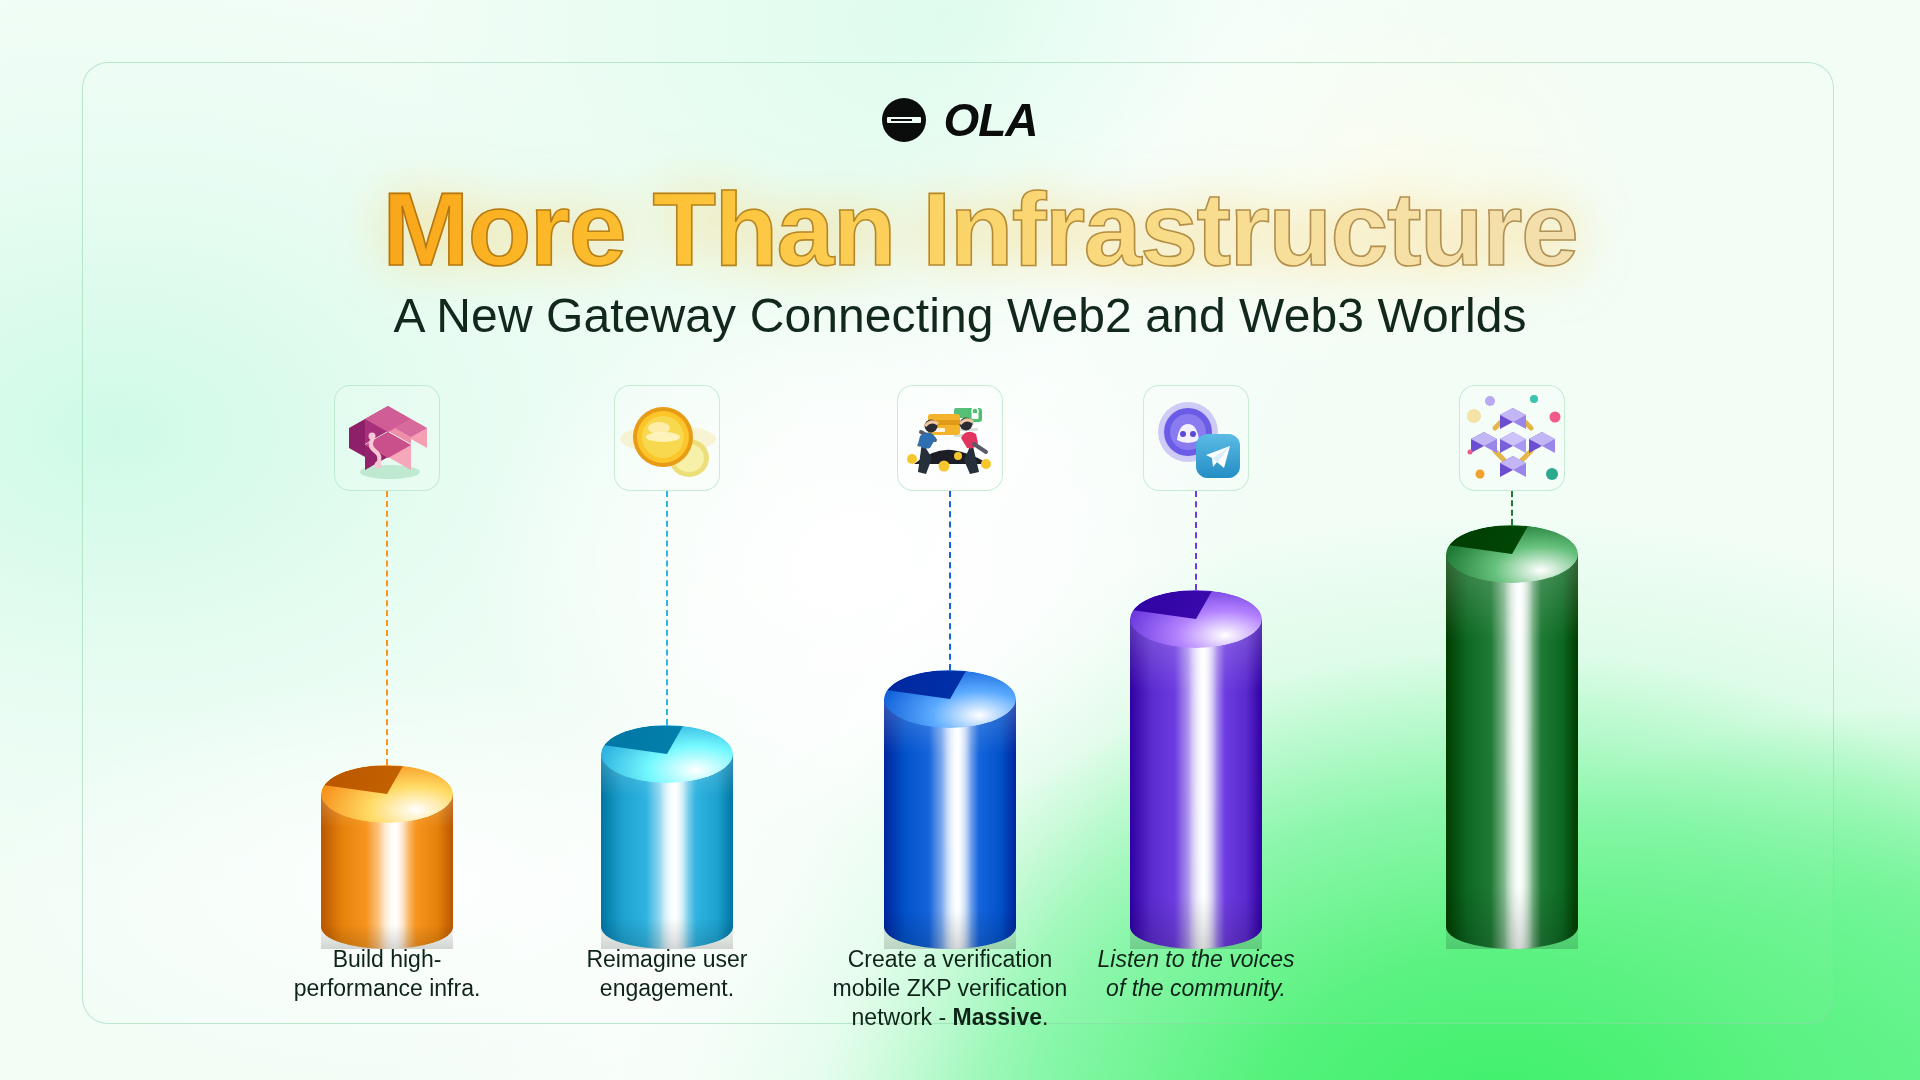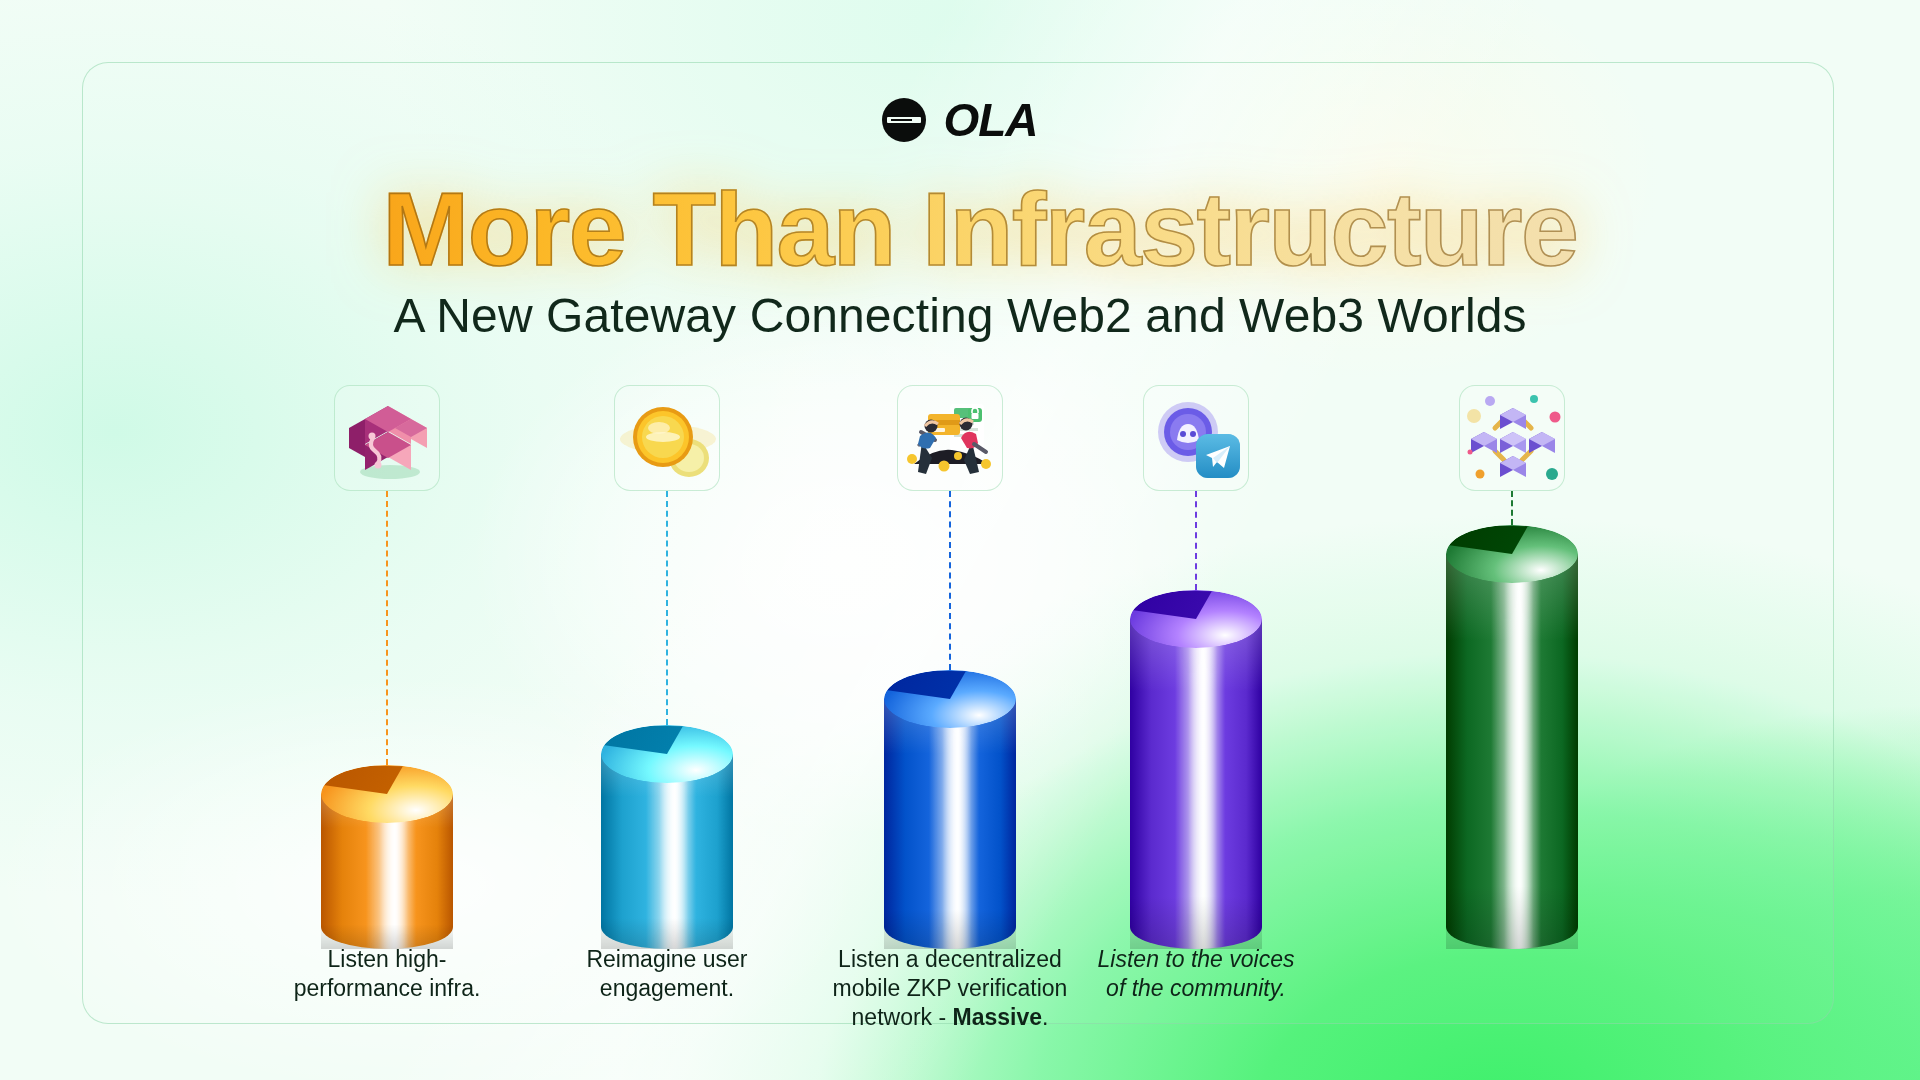--- a/index.html
+++ b/index.html
@@ -185,21 +185,21 @@
         <div class="bar-body">
           <div class="shade" style="background: linear-gradient(90deg, rgb(185, 86, 0) 0%, rgb(229, 130, 11) 16%, rgb(247, 148, 29) 34%, rgba(255, 255, 255, 0.92) 56%, rgb(247, 148, 29) 72%, rgb(229, 130, 11) 88%, rgb(185, 86, 0) 100%);"></div>
           <div class="shade" style="background: linear-gradient(90deg, rgba(255, 255, 255, 0) 44%, rgba(255, 255, 255, 0.85) 55%, rgba(255, 255, 255, 0) 66%); mix-blend-mode: screen;"></div>
         </div>
         <div class="bar-gloss" style="background: linear-gradient(rgba(255, 255, 255, 0.22) 0%, rgba(255, 255, 255, 0) 22%), linear-gradient(0deg, rgba(0, 0, 0, 0.16) 0%, rgba(0, 0, 0, 0) 16%);"></div>
         <div class="bar-top">
           <div class="disc" style="background: radial-gradient(120% 140% at 72% 78%, rgb(255, 255, 255) 0%, rgb(255, 218, 99) 30%, rgb(247, 148, 29) 62%, rgb(229, 130, 11) 100%);"></div>
           <div class="wedge" style="background: linear-gradient(120deg, rgb(185, 86, 0) 0%, rgb(205, 106, 0) 100%);"></div>
         </div>
       </div>
-      <div class="caption"><span>Listen high-</span><br><span>performance infra.</span></div>
+      <div class="caption"><span>Build high-</span><br><span>performance infra.</span></div>
     </div>
     <div class="col" style="left: 435px;">
       <div class="icon-tile">
         <svg viewBox="0 0 106 106">
         <ellipse cx="53" cy="53" rx="48" ry="14" fill="#f5e08a" opacity=".35"></ellipse>
         <ellipse cx="74" cy="72" rx="20" ry="19" fill="#ecdf7a"></ellipse>
         <ellipse cx="74" cy="72" rx="15" ry="14" fill="#f6f0a8"></ellipse>
         <circle cx="48" cy="51" r="30" fill="#e89b14"></circle>
         <circle cx="48" cy="51" r="26" fill="#fcc52a"></circle>
         <circle cx="48" cy="51" r="21" fill="#f8d84f"></circle>
@@ -262,21 +262,21 @@
         <div class="bar-body">
           <div class="shade" style="background: linear-gradient(90deg, rgb(0, 38, 158) 0%, rgb(2, 82, 202) 16%, rgb(20, 100, 220) 34%, rgba(255, 255, 255, 0.92) 56%, rgb(20, 100, 220) 72%, rgb(2, 82, 202) 88%, rgb(0, 38, 158) 100%);"></div>
           <div class="shade" style="background: linear-gradient(90deg, rgba(255, 255, 255, 0) 44%, rgba(255, 255, 255, 0.85) 55%, rgba(255, 255, 255, 0) 66%); mix-blend-mode: screen;"></div>
         </div>
         <div class="bar-gloss" style="background: linear-gradient(rgba(255, 255, 255, 0.22) 0%, rgba(255, 255, 255, 0) 22%), linear-gradient(0deg, rgba(0, 0, 0, 0.16) 0%, rgba(0, 0, 0, 0) 16%);"></div>
         <div class="bar-top">
           <div class="disc" style="background: radial-gradient(120% 140% at 72% 78%, rgb(255, 255, 255) 0%, rgb(90, 170, 255) 30%, rgb(20, 100, 220) 62%, rgb(2, 82, 202) 100%);"></div>
           <div class="wedge" style="background: linear-gradient(120deg, rgb(0, 38, 158) 0%, rgb(0, 58, 178) 100%);"></div>
         </div>
       </div>
-      <div class="caption" style="top: 945px;"><span>Listen a decentralized</span><br><span>mobile ZKP verification</span><br><span>network - </span><b>Massive</b><span>.</span></div>
+      <div class="caption" style="top: 945px;"><span>Create a verification</span><br><span>mobile ZKP verification</span><br><span>network - </span><b>Massive</b><span>.</span></div>
     </div>
     <div class="col" style="left: 964px; font-style: italic;">
       <div class="icon-tile">
         <svg viewBox="0 0 106 106">
         <circle cx="44" cy="46" r="30" fill="#9d8df0" opacity=".45"></circle>
         <circle cx="44" cy="46" r="24" fill="#6b5ce7"></circle>
         <circle cx="44" cy="46" r="18" fill="#8a7bf0"></circle>
         <path d="M33 54 q2 -16 11 -16 q9 0 11 16 q-11 6 -22 0z" fill="#f3f1ff"></path>
         <circle cx="39" cy="48" r="3" fill="#5a4bd6"></circle>
         <circle cx="49" cy="48" r="3" fill="#5a4bd6"></circle>

